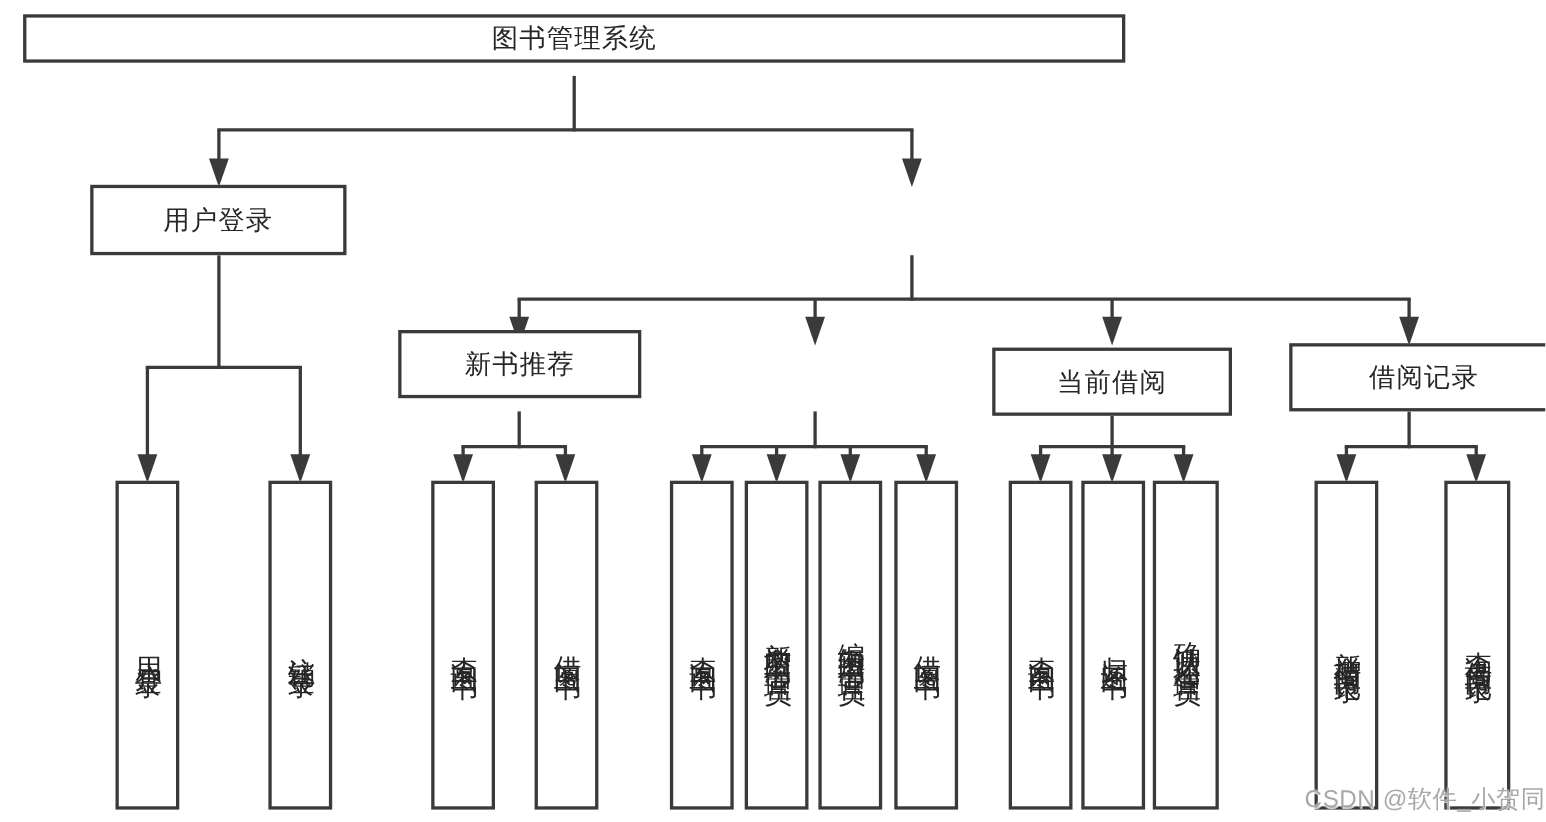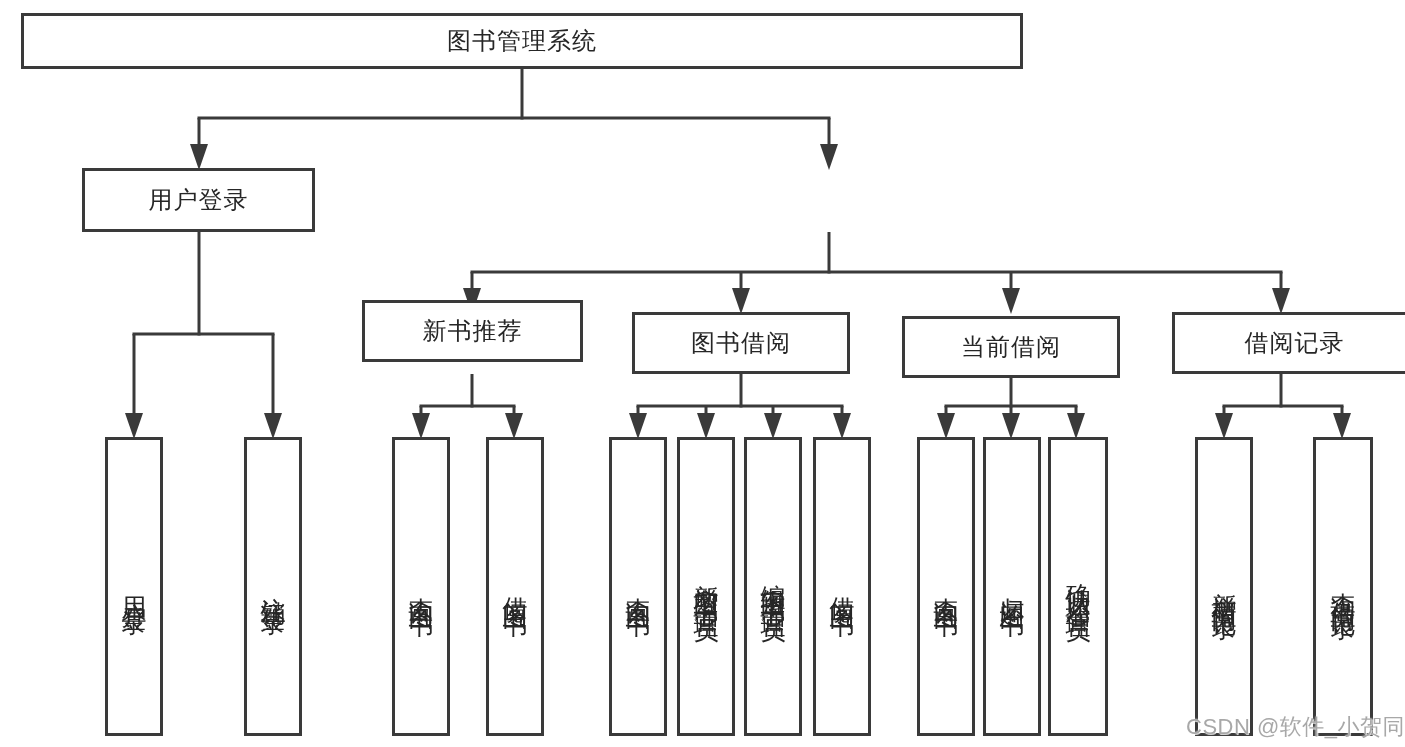--- a/index.html
+++ b/index.html
@@ -82,33 +82,30 @@
       <line x1="1011" y1="406" x2="1011" y2="419"></line>
       <polygon points="1002,413 1020,413 1011,439"></polygon>
       <line x1="1076" y1="406" x2="1076" y2="419"></line>
       <polygon points="1067,413 1085,413 1076,439"></polygon>
       <line x1="1224" y1="406" x2="1224" y2="419"></line>
       <polygon points="1215,413 1233,413 1224,439"></polygon>
       <line x1="1342" y1="406" x2="1342" y2="419"></line>
       <polygon points="1333,413 1351,413 1342,439"></polygon>
     </svg>
 
-  <div class="box h" style="left:21px;top:13px;width:1002px;height:56px">
+  <div class="box h" style="left:21px;top:13px;width:1002px;height:44px">
     <span>图书管理系统</span>
   </div>
 
   <div class="box h" style="left:82px;top:168px;width:233px;height:64px">
     <span>用户登录</span>
   </div>
 
   <div class="box h" style="left:362px;top:300px;width:221px;height:62px">
     <span>新书推荐</span>
-  </div>
-  <div class="box h" style="left:632px;top:312px;width:218px;height:62px">
-    <span>图书借阅</span>
   </div>
   <div class="box h" style="left:902px;top:316px;width:218px;height:62px">
     <span>当前借阅</span>
   </div>
   <div class="box h" style="left:1172px;top:312px;width:245px;height:62px">
     <span>借阅记录</span>
   </div>
 
   <div class="box v" style="left:105px">
     <span>用户登录</span>

